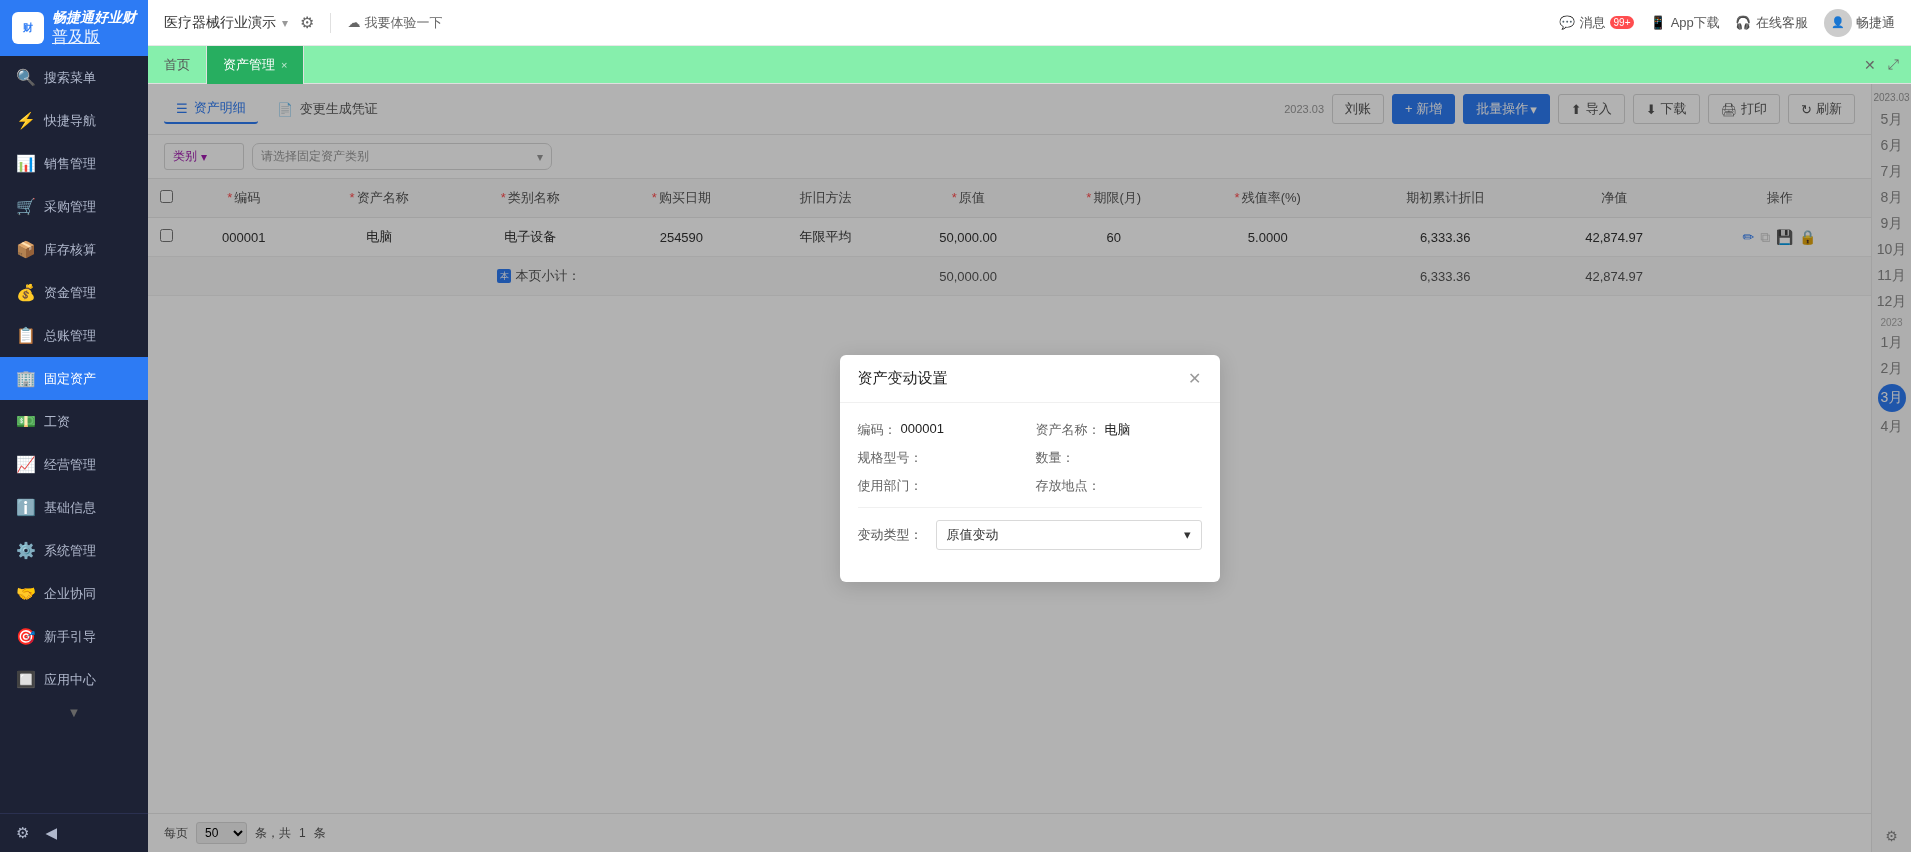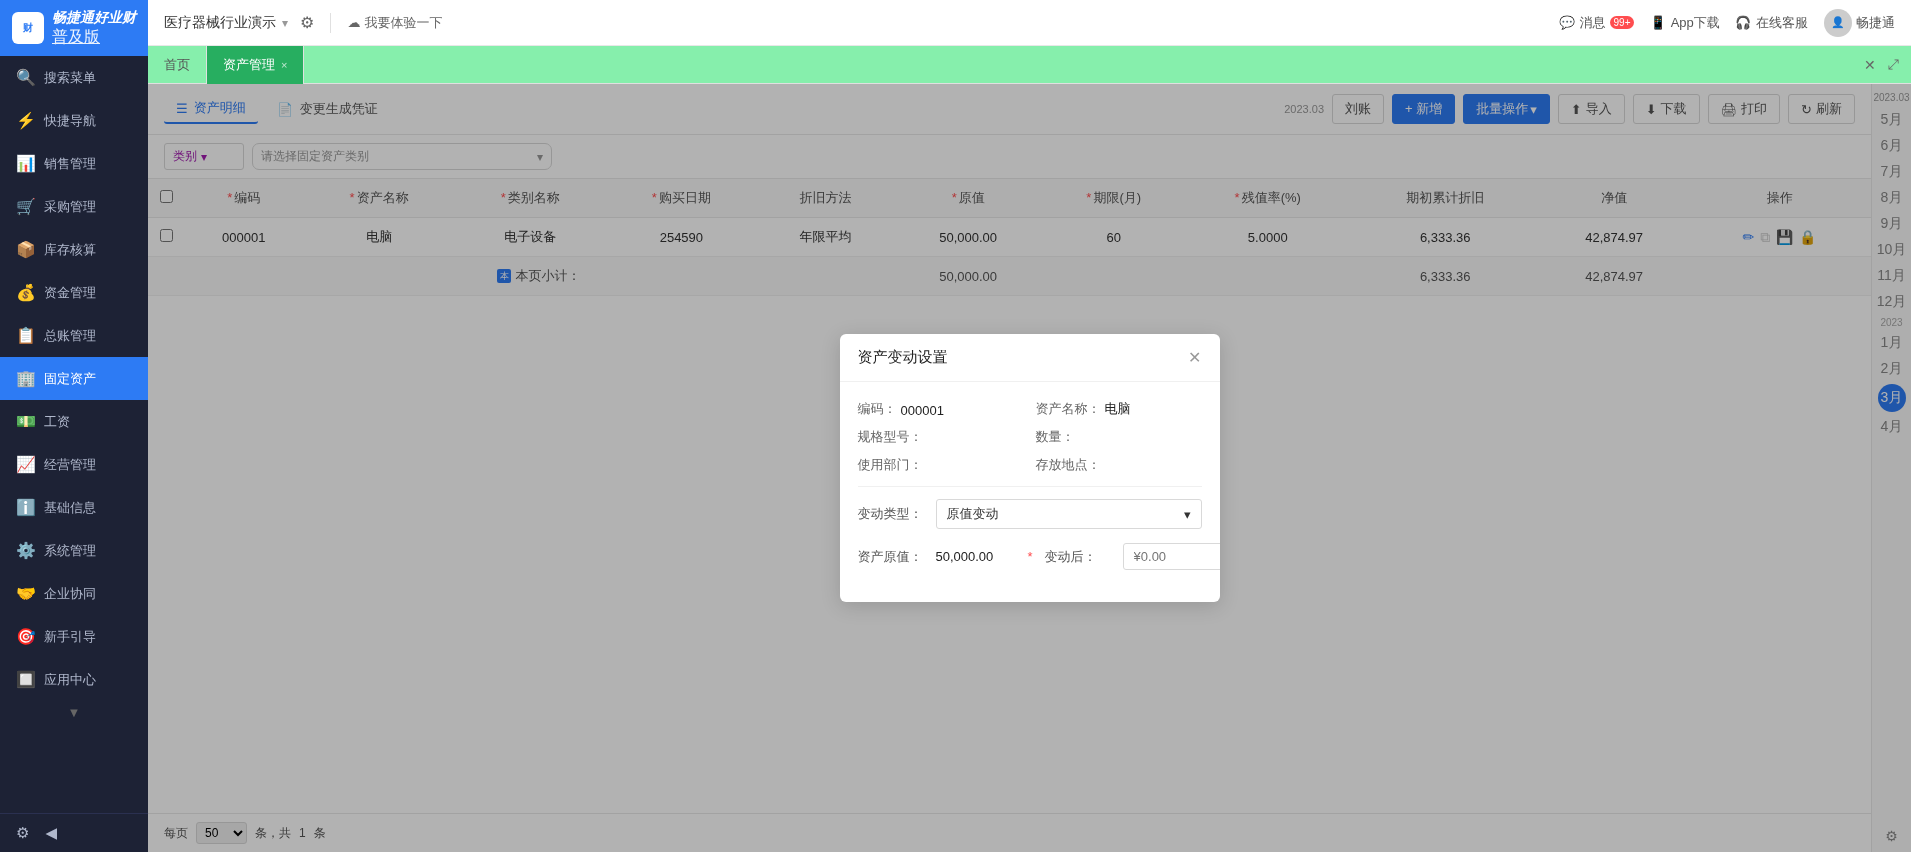--- a/index.html
+++ b/index.html
@@ -386,21 +386,21 @@
     }
     .modal-close { cursor: pointer; color: #999; font-size: 16px; }
     .modal-body { padding: 18px; }
     .modal-info-row {
       display: flex;
       gap: 12px;
       margin-bottom: 10px;
     }
     .modal-info-item {
       display: flex;
-      align-items: flex-end;
+      align-items: flex-start;
       gap: 4px;
       font-size: 13px;
       flex: 1;
     }
     .modal-info-label { color: #666; white-space: nowrap; }
     .modal-info-value { color: #222; }
     .modal-divider { height: 1px; background: #f0f0f0; margin: 12px 0; }
     .modal-field-row {
       display: flex;
       align-items: center;
@@ -770,24 +770,17 @@
           <div class="modal-divider"></div>
 
           <div class="modal-field-row">
             <span class="modal-field-label">变动类型：</span>
             <div class="modal-select">
               <span>原值变动</span>
               <span>▾</span>
             </div>
           </div>
 
-          <div class="modal-field-row">
-            <span class="modal-field-label">资产原值：</span>
-            <span class="modal-info-value" style="min-width:80px;">50,000.00</span>
-            <span style="color:#ff4d4f;margin:0 4px;">*</span>
-            <span class="modal-field-label">变动后：</span>
-            <input class="modal-input placeholder" type="text" placeholder="¥0.00" style="">
-          </div>
         </div>
       </div>
     </div>
   </div>
 </div>
 
 </body></html>

